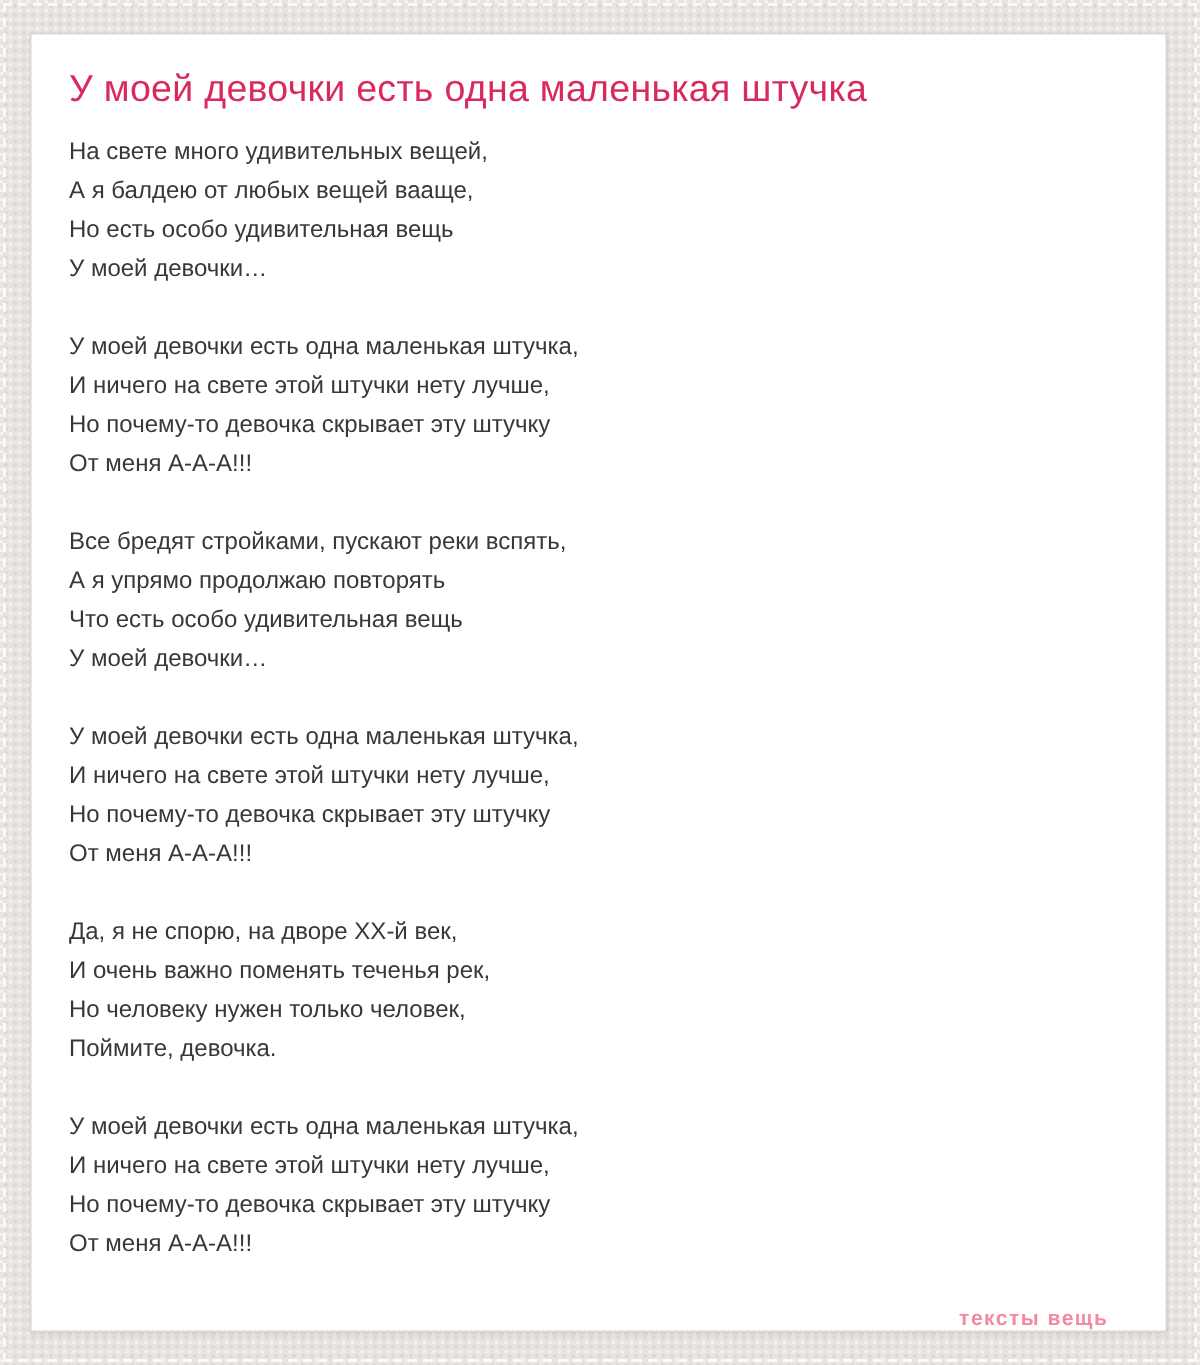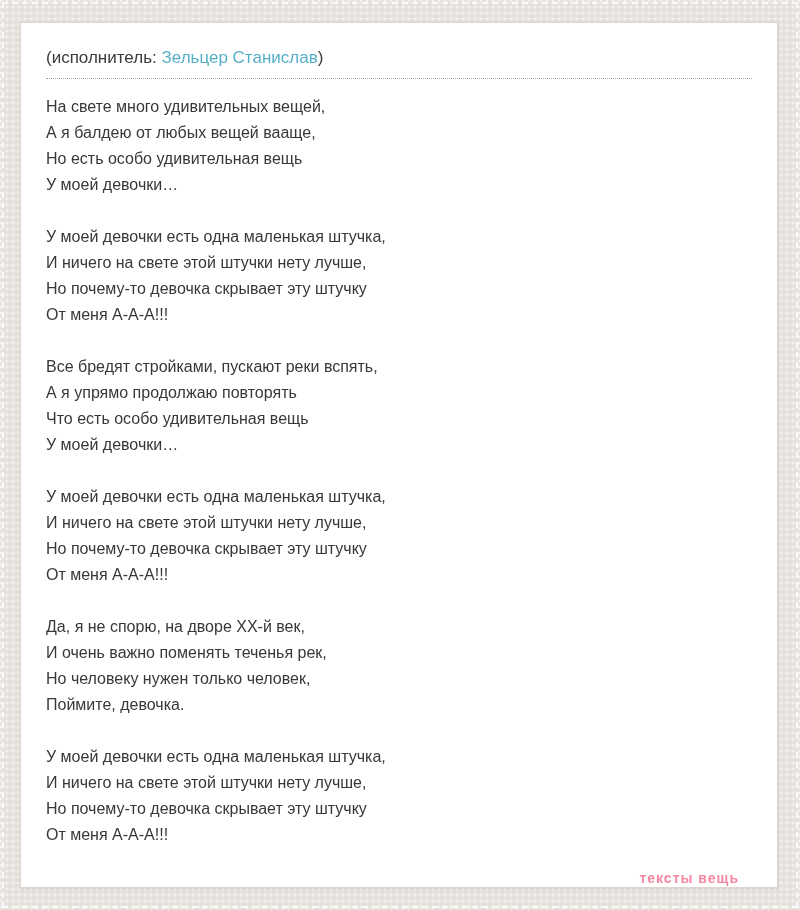--- a/index.html
+++ b/index.html
@@ -95,22 +95,22 @@
   }
 </style>
 </head>
 <body>
 
 <div class="bg">
   <div class="frame"></div>
 
   <div class="card">
     <div class="content">
+      <h1 class="title">У моей девочки есть одна маленькая штучка</h1>
 
-      <div class="artist"><span>(исполнитель: </span><a class="artist-link">Зельцер Станислав</a><span>)</span></div>
 
       <div class="lyrics">На свете много удивительных вещей,
 А я балдею от любых вещей вааще,
 Но есть особо удивительная вещь
 У моей девочки…
 
 У моей девочки есть одна маленькая штучка,
 И ничего на свете этой штучки нету лучше,
 Но почему-то девочка скрывает эту штучку
 От меня А-А-А!!!

